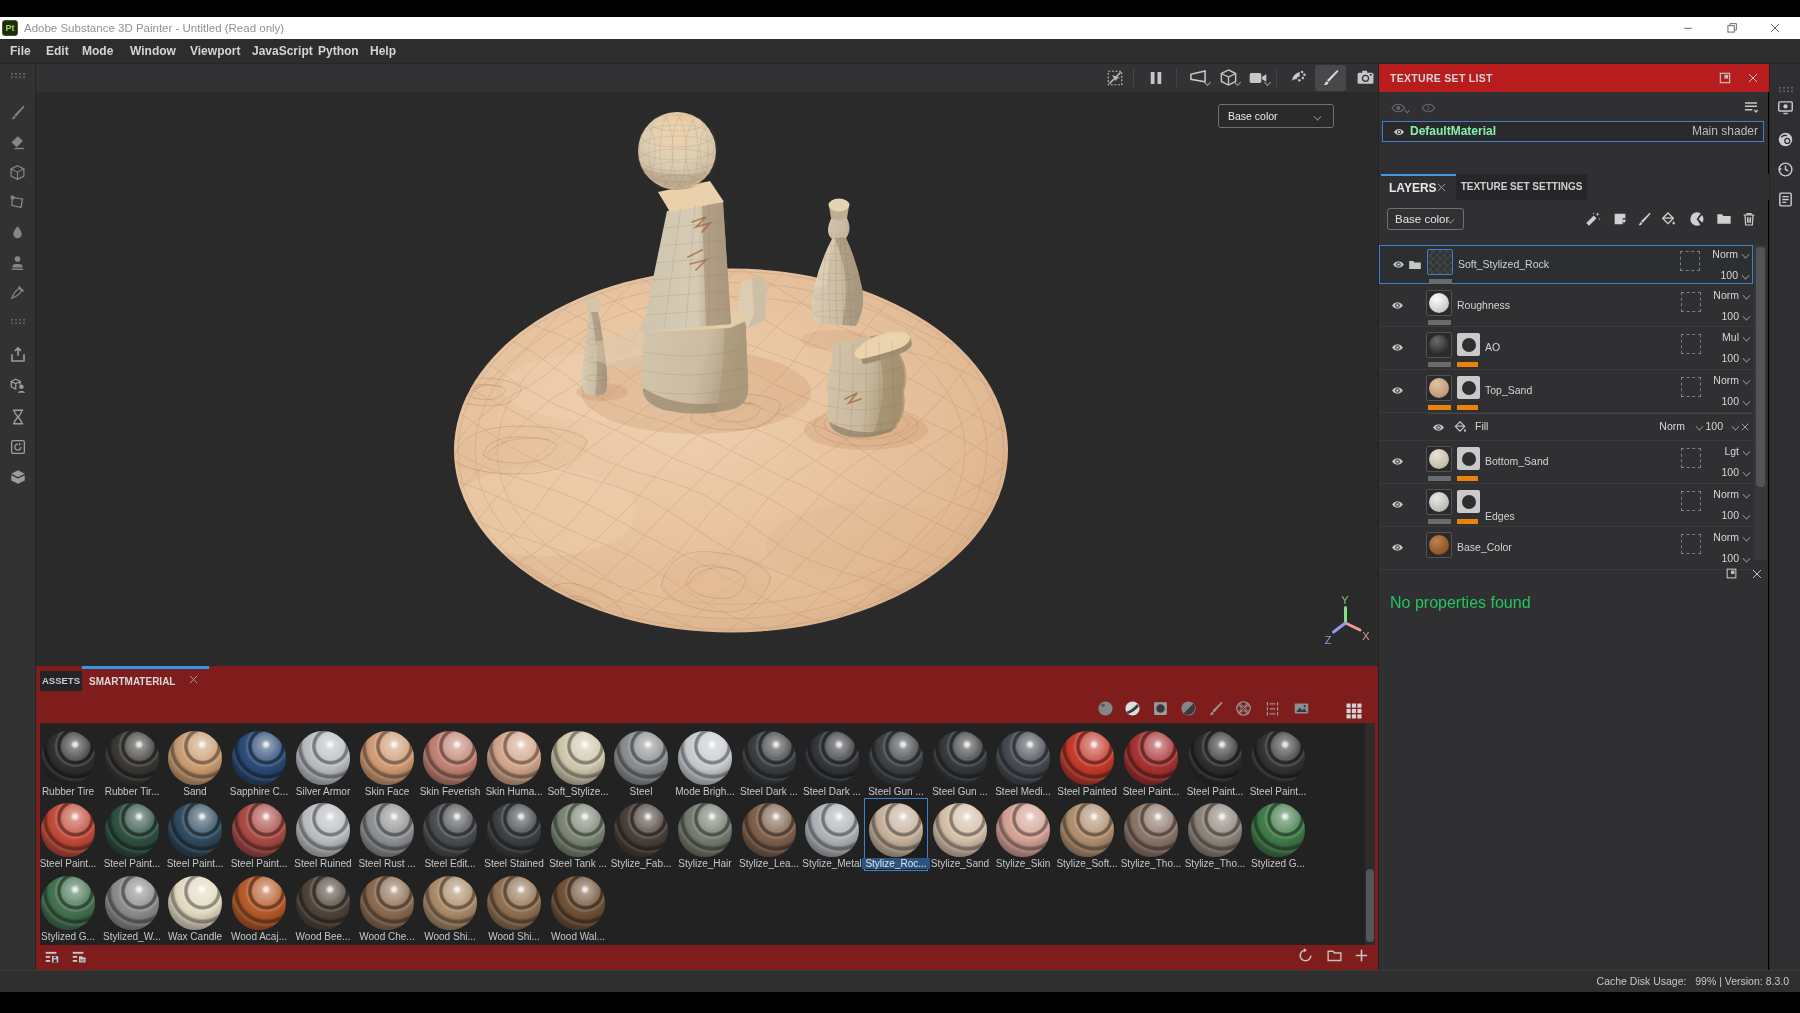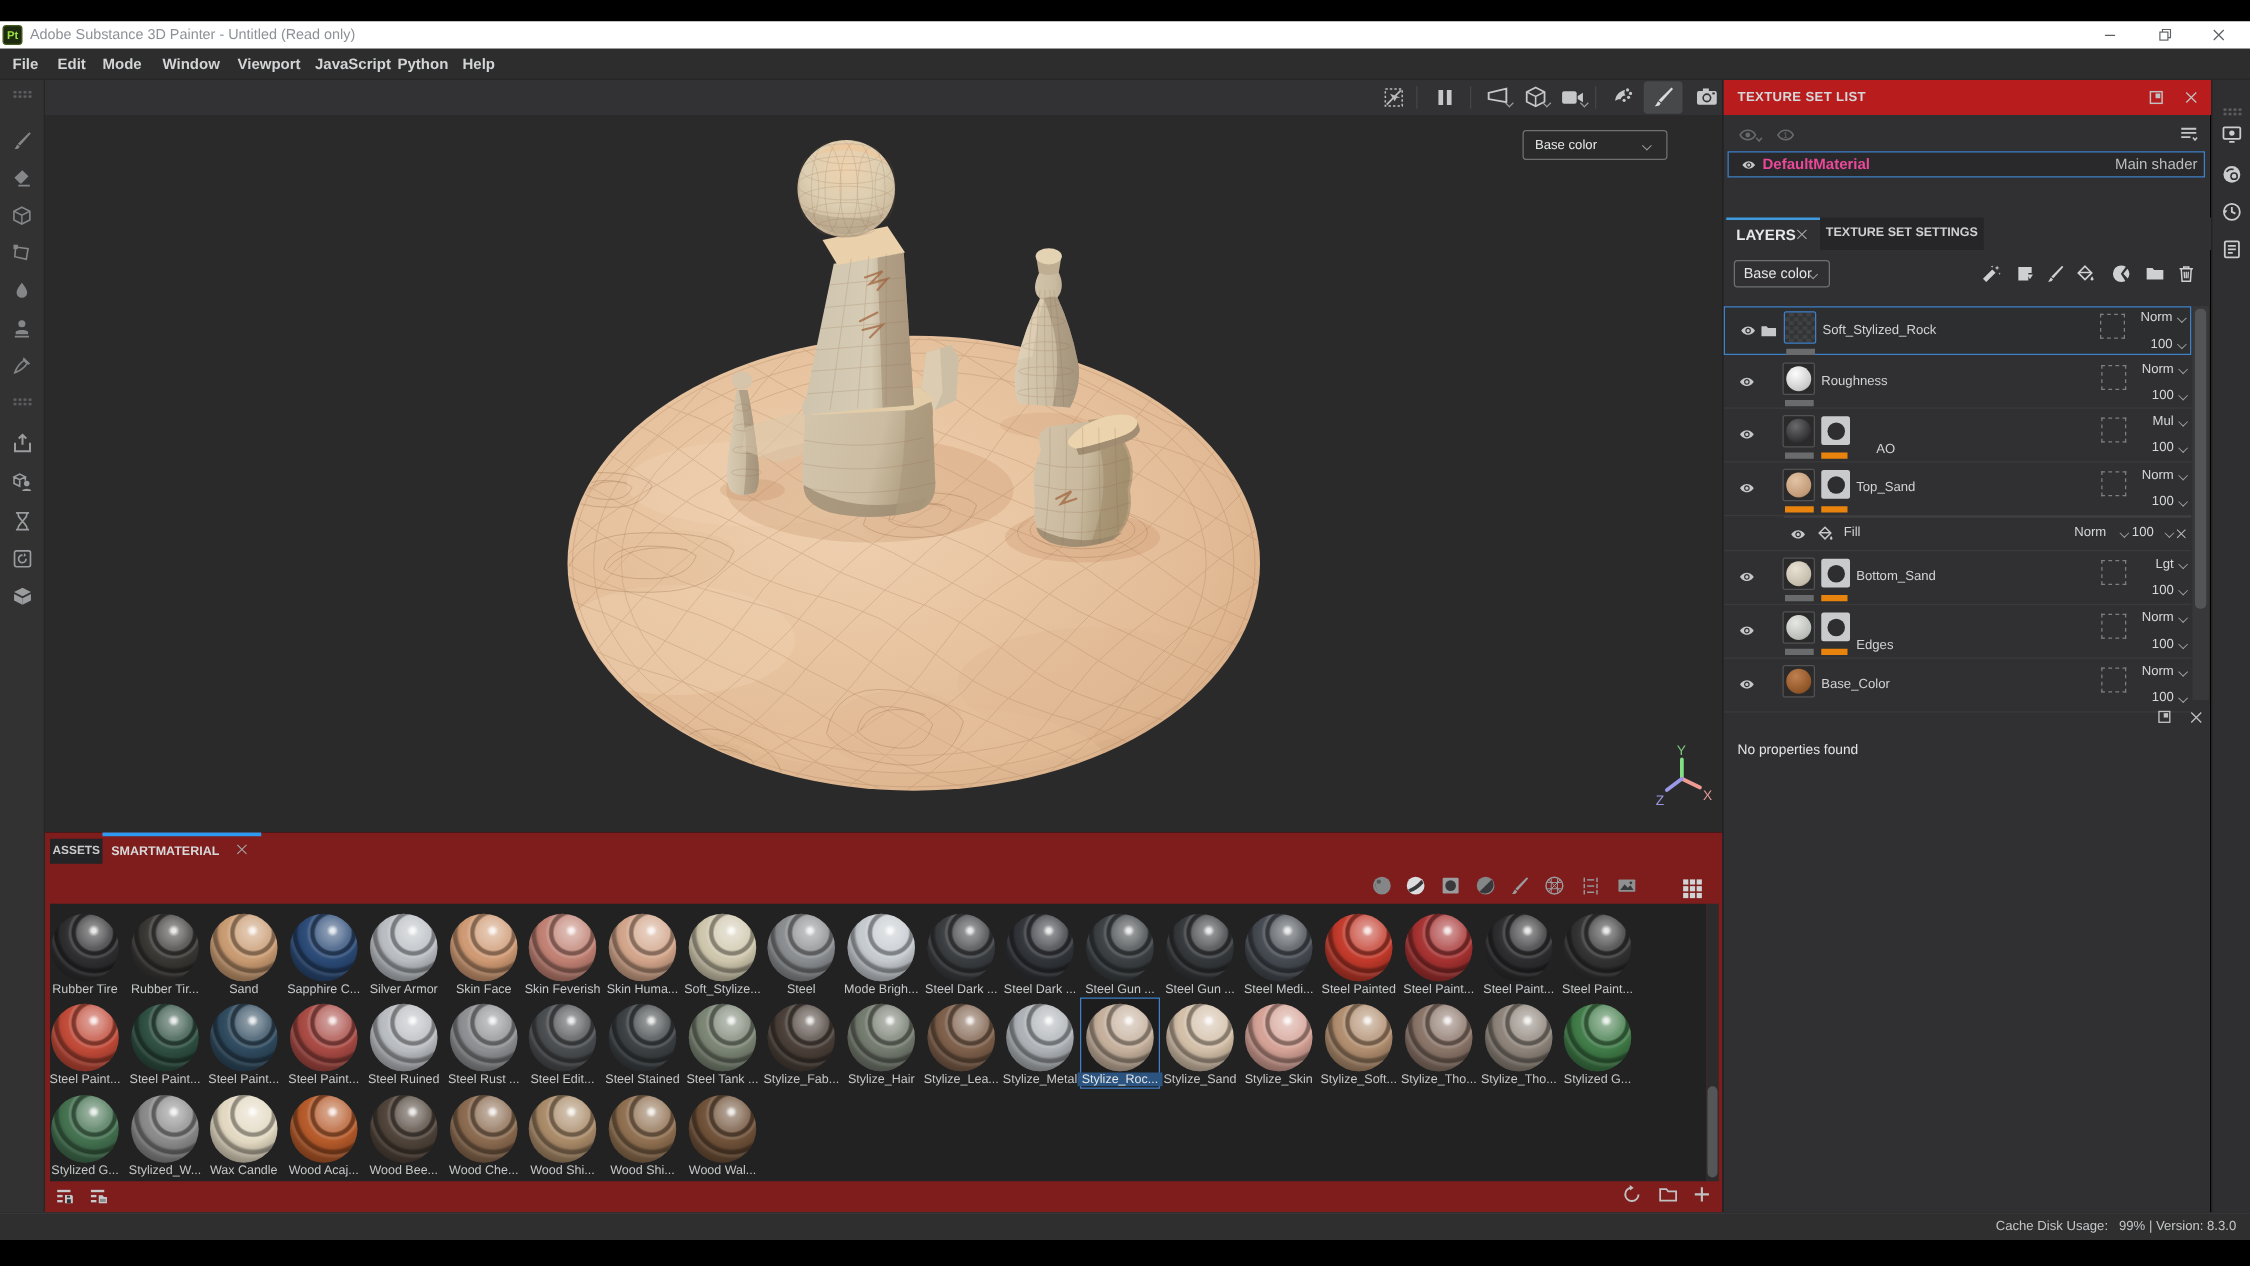--- a/index.html
+++ b/index.html
@@ -919,21 +919,21 @@
 <svg class="abs" style="left:40px;top:35px;width:19px;height:18px;color:#67696b;">
       <use href="#i-eye1" width="19" height="18"></use>
     </svg>
 <svg class="abs" style="left:364px;top:35px;width:16px;height:16px;color:#c6c7c8;">
       <use href="#i-sort" width="16" height="16"></use>
     </svg>
 <div class="abs" style="left:3px;top:57px;width:382px;height:21px;background:#29292b;border:1px solid #3f80c9;"></div>
 <svg class="abs" style="left:13px;top:62px;width:14px;height:12px;color:#c6c7c8;">
       <use href="#i-eye" width="14" height="12"></use>
     </svg>
-<div class="abs" style="left:31px;top:57px;height:17px;line-height:21px;font-size:12px;font-weight:bold;color:#ec4899;">DefaultMaterial</div>
+<div class="abs" style="left:31px;top:57px;height:17px;line-height:21px;font-size:12px;font-weight:bold;color:#86efac;">DefaultMaterial</div>
 <div class="abs" style="right:10px;top:57px;height:21px;line-height:21px;font-size:12px;color:#bcbdbf;">Main shader</div>
 <div class="abs" style="left:0;top:110px;width:390px;height:26px;background:#303032;"></div>
 <div class="abs" style="left:2px;top:110px;width:75px;height:2px;background:#3f9bde;"></div>
 <div class="abs" style="left:10px;top:112px;height:24px;line-height:24px;font-size:12px;font-weight:bold;color:#e6e7e8;">LAYERS</div>
 <svg class="abs" style="left:57px;top:118px;width:11px;height:11px;color:#a2a3a4;">
       <use href="#i-x" width="11" height="11"></use>
     </svg>
 <div class="abs" style="left:77px;top:110px;width:131px;height:26px;background:#262628;color:#cfd0d1;font-size:10px;font-weight:bold;text-align:center;line-height:26px;white-space:nowrap;">TEXTURE SET SETTINGS</div>
 <div class="abs" style="left:8px;top:144px;width:77px;height:22px;border:1px solid #6f7071;border-radius:3px;color:#e4e5e6;font-size:11.5px;line-height:20px;padding-left:7px;">Base color<span class="chev" style="position:absolute;right:9px;top:7px;margin:0"></span></div>
 <svg class="abs" style="left:206px;top:147px;width:16px;height:16px;color:#cfd0d1;">
@@ -989,21 +989,21 @@
       <span class="chev" style="position:absolute;right:3px;top:28px;"></span>
     </div>
 <div class="layrow" style="top:263px;height:43px;">
       <svg class="abs" style="left:11px;top:14px;width:15px;height:13px;color:#c6c7c8;">
         <use href="#i-eye" width="15" height="13"></use>
       </svg>
       <div class="lthumb" style="top:5px;">
         <div class="lsphere" style="background:radial-gradient(circle at 38% 30%, #6a6a6c, #2e2e30 70%, #131315)"></div>
       </div>
       <div class="lmask" style="top:6px;"></div>
-      <div class="lname" style="left:106px;top:26px;margin-left:16px;">AO</div>
+      <div class="lname" style="left:106px;top:14px;">AO</div>
       <div class="bbar" style="left:49px;top:35px;width:23px;"></div>
       <div class="obar" style="left:78px;top:35px;width:21px;"></div>
       <div class="dashsq" style="right:52px;top:7px;"></div>
       <div class="modetxt" style="right:14px;top:4px;width:36px;">Mul</div>
       <span class="chev" style="position:absolute;right:3px;top:7px;"></span>
       <div class="modetxt" style="right:14px;top:25px;width:36px;">100</div>
       <span class="chev" style="position:absolute;right:3px;top:28px;"></span>
     </div>
 <div class="layrow" style="top:306px;height:43px;">
       <svg class="abs" style="left:11px;top:14px;width:15px;height:13px;color:#c6c7c8;">
@@ -1088,21 +1088,21 @@
       <span class="chev" style="position:absolute;right:3px;top:28px;"></span>
     </div>
 <div class="sbtrack" style="left:375px;top:181px;width:13px;height:315px;background:#38383a"></div>
 <div class="sbthumb" style="left:377px;top:183px;width:9px;height:240px;background:#525456"></div>
 <svg class="abs" style="left:346px;top:503px;width:13px;height:13px;color:#c0c1c2;">
       <use href="#i-popout" width="13" height="13"></use>
     </svg>
 <svg class="abs" style="left:372px;top:504px;width:12px;height:12px;color:#c0c1c2;">
       <use href="#i-x" width="12" height="12"></use>
     </svg>
-<div class="abs" style="left:11px;top:530px;font-size:11px;color:#e5e5e5;">No properties found</div>
+<div class="abs" style="left:11px;top:530px;font-size:16px;color:#22c55e;">No properties found</div>
 </div>
 <div id="rightrail">
 <div class="abs" style="left:8px;top:22px;width:16px;height:7px;background:radial-gradient(circle,#606162 1px,transparent 1.2px) 0 0/4px 3.5px;"></div>
 <svg class="abs" style="left:7px;top:35px;width:17px;height:17px;color:#cbccce;">
       <use href="#i-monitor" width="17" height="17"></use>
     </svg>
 <svg class="abs" style="left:7px;top:67px;width:17px;height:17px;color:#cbccce;">
       <use href="#i-shader" width="17" height="17"></use>
     </svg>
 <svg class="abs" style="left:7px;top:97px;width:17px;height:17px;color:#cbccce;">

